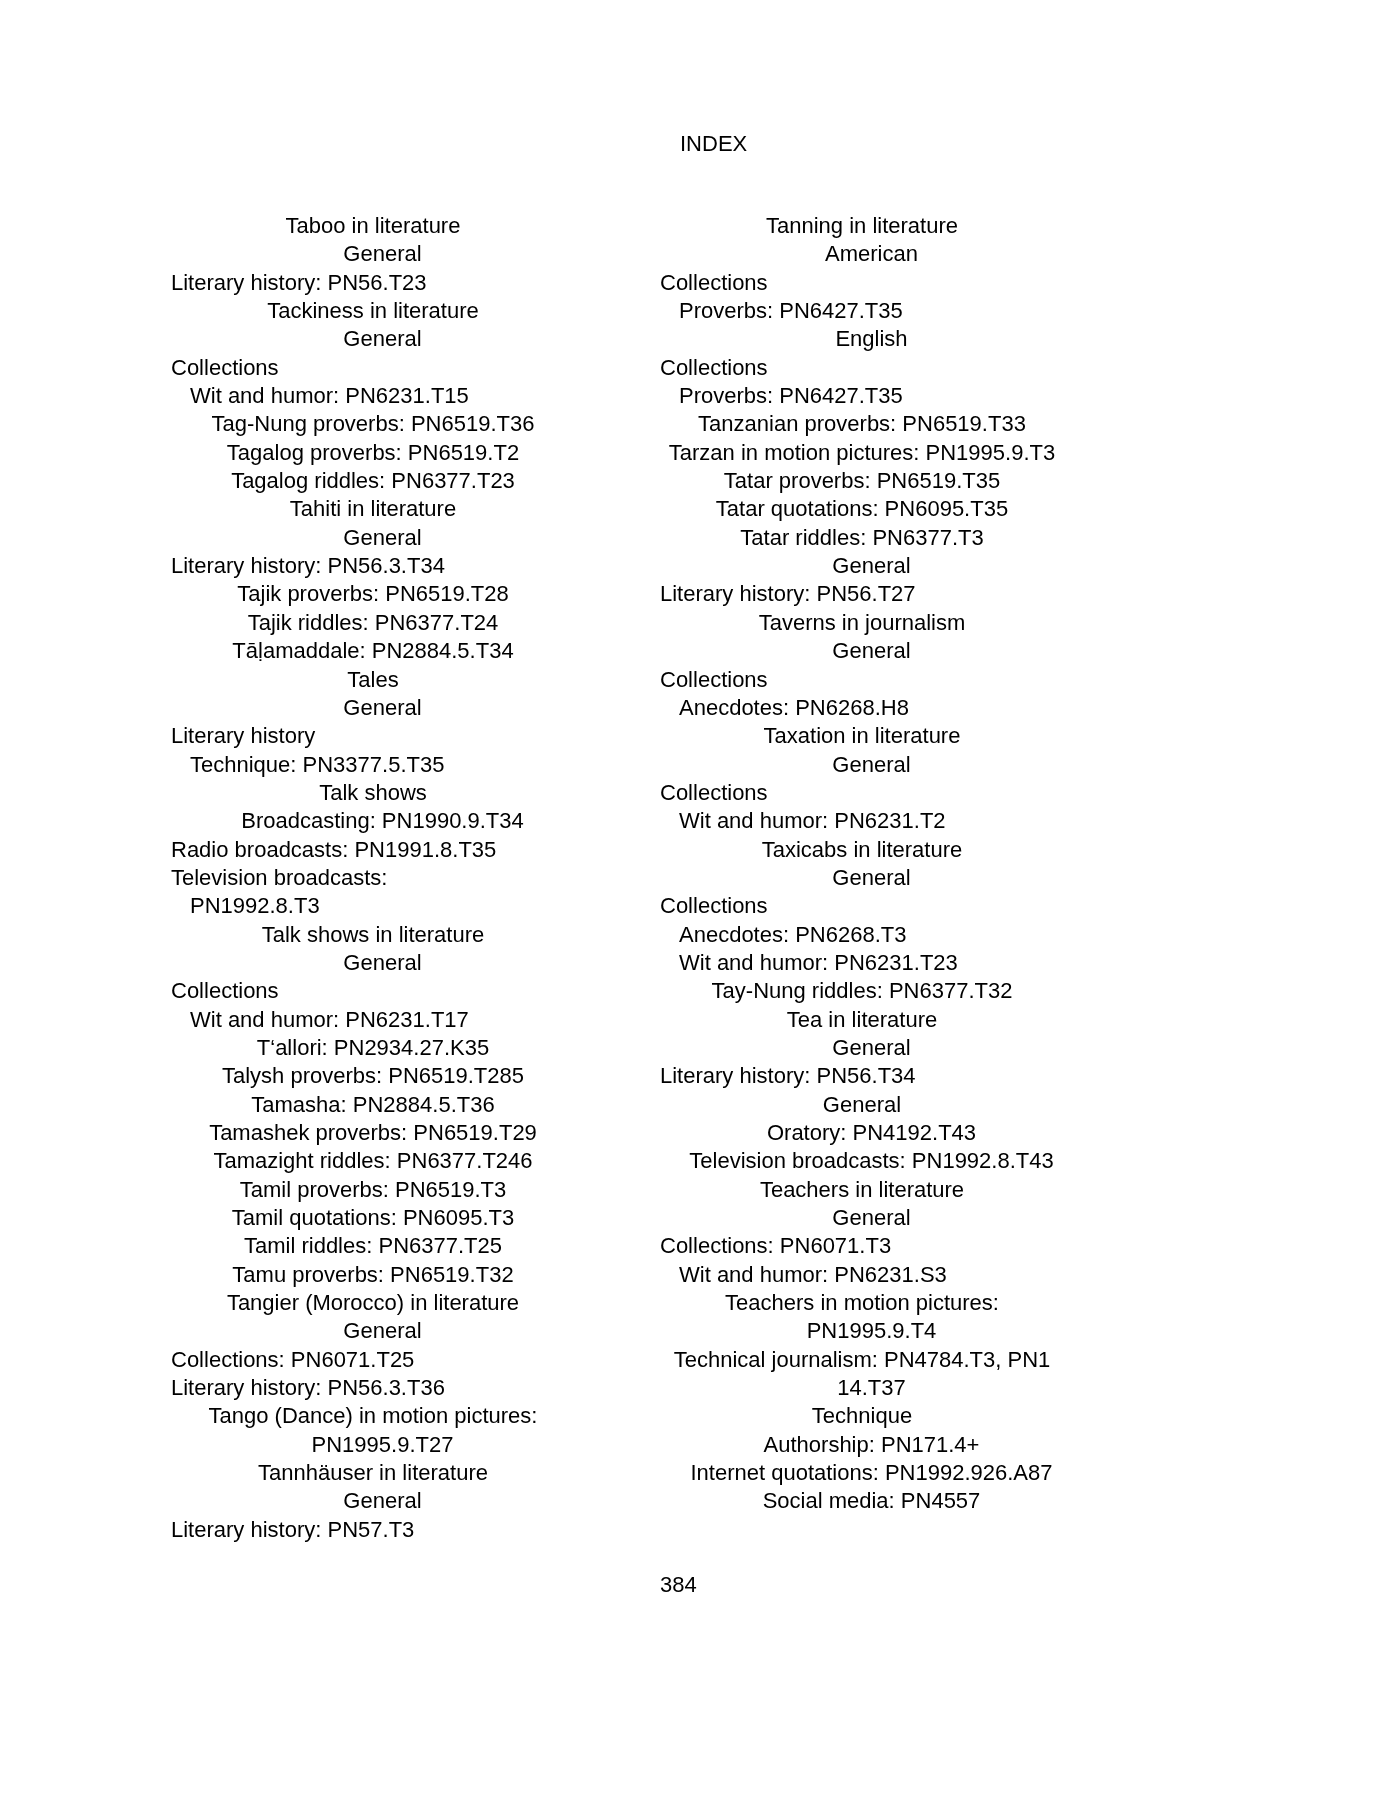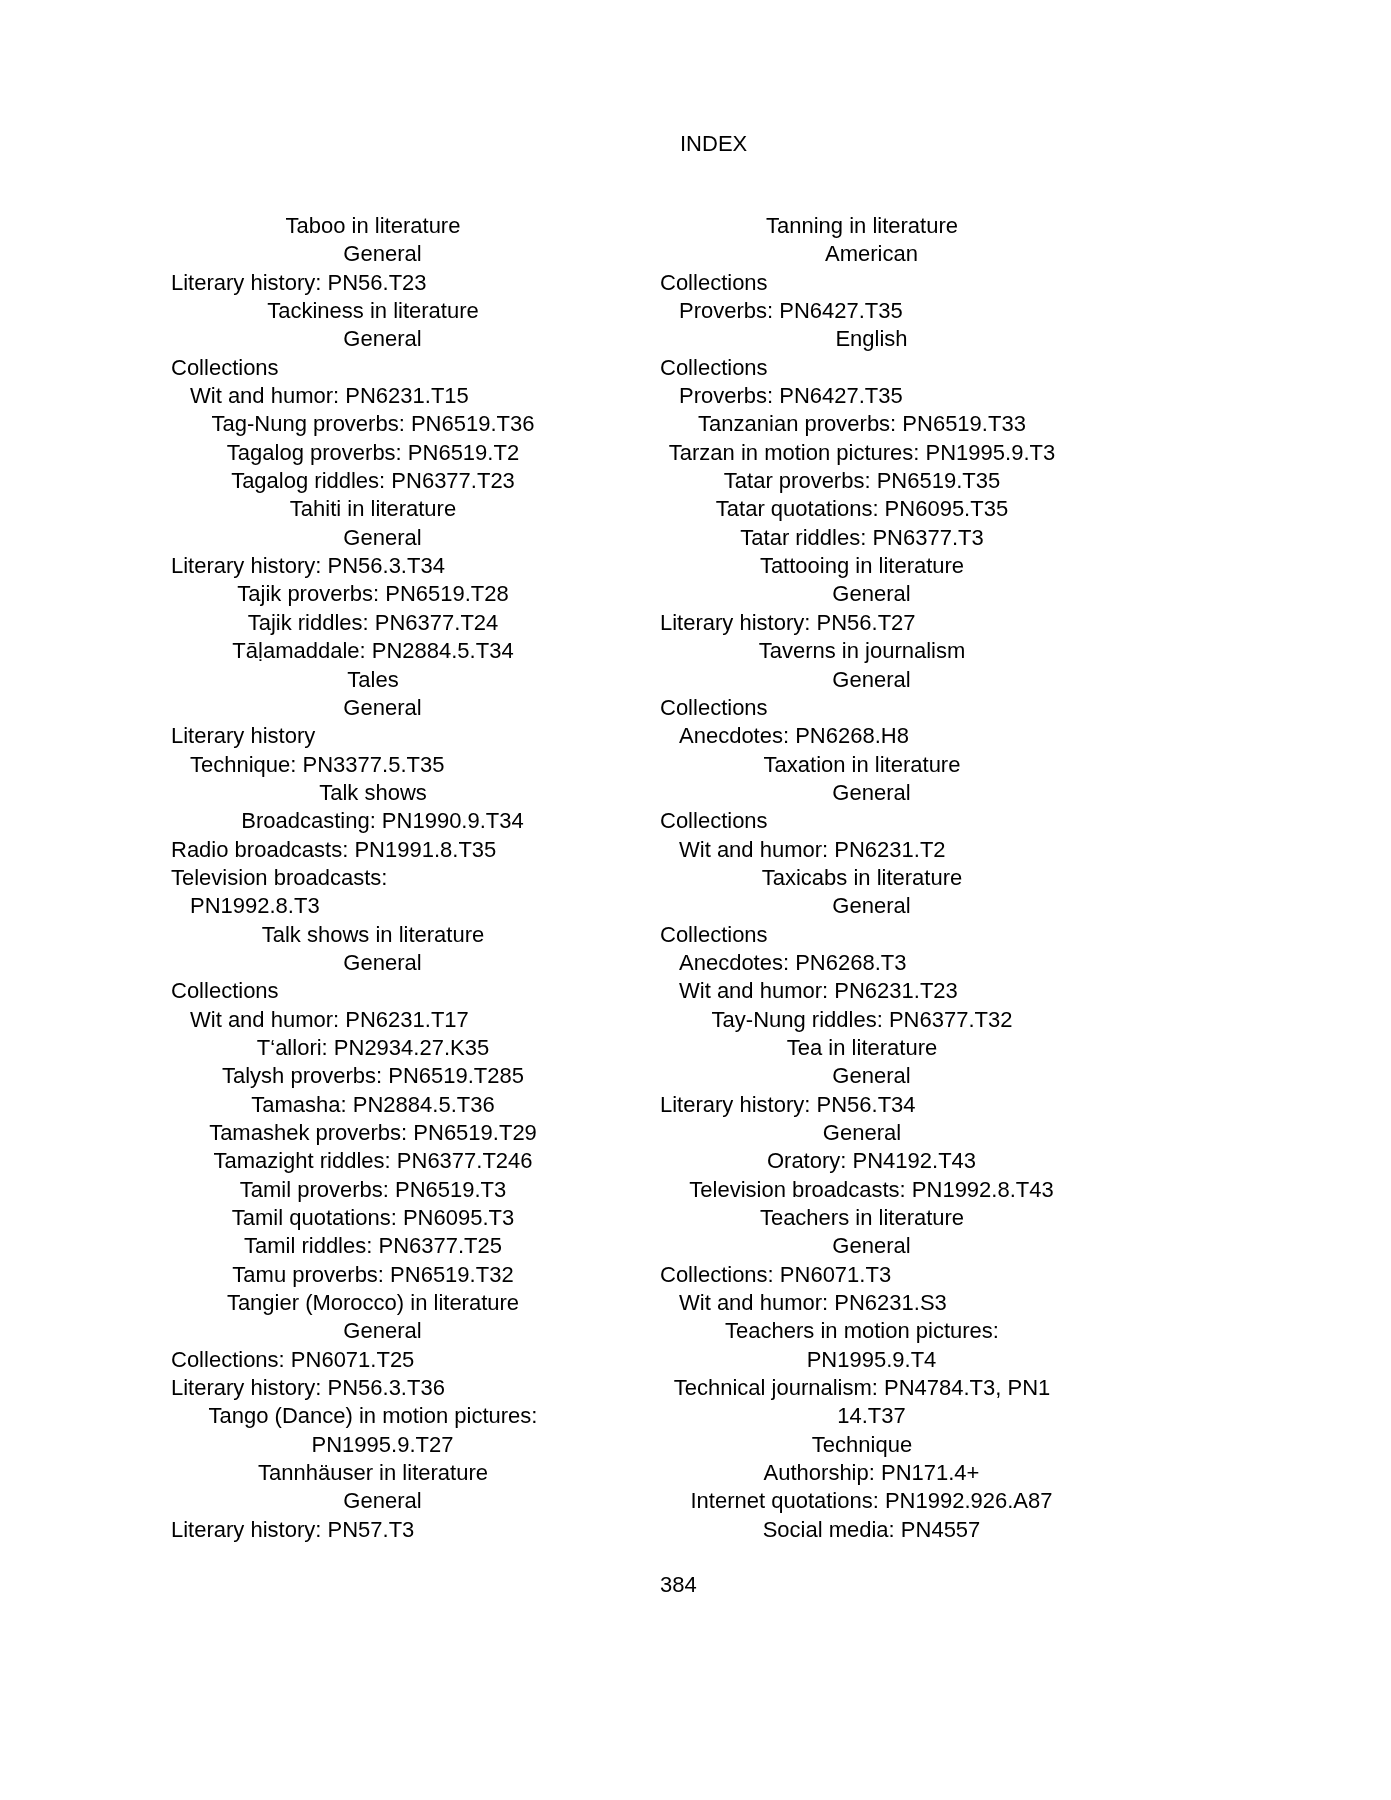--- a/index.html
+++ b/index.html
@@ -105,21 +105,20 @@
     <div class="entry lvl2">Collections</div>
     <div class="entry lvl3">Proverbs:  PN6427.T35</div>
     <div class="entry lvl1">English</div>
     <div class="entry lvl2">Collections</div>
     <div class="entry lvl3">Proverbs:  PN6427.T35</div>
     <div class="entry lvl0">Tanzanian proverbs:  PN6519.T33</div>
     <div class="entry lvl0">Tarzan in motion pictures:  PN1995.9.T3</div>
     <div class="entry lvl0">Tatar proverbs:  PN6519.T35</div>
     <div class="entry lvl0">Tatar quotations:  PN6095.T35</div>
     <div class="entry lvl0">Tatar riddles:  PN6377.T3</div>
-    <div class="entry lvl0">Tattooing in literature</div>
     <div class="entry lvl1">General</div>
     <div class="entry lvl2">Literary history:  PN56.T27</div>
     <div class="entry lvl0">Taverns in journalism</div>
     <div class="entry lvl1">General</div>
     <div class="entry lvl2">Collections</div>
     <div class="entry lvl3">Anecdotes:  PN6268.H8</div>
     <div class="entry lvl0">Taxation in literature</div>
     <div class="entry lvl1">General</div>
     <div class="entry lvl2">Collections</div>
     <div class="entry lvl3">Wit and humor:  PN6231.T2</div>

